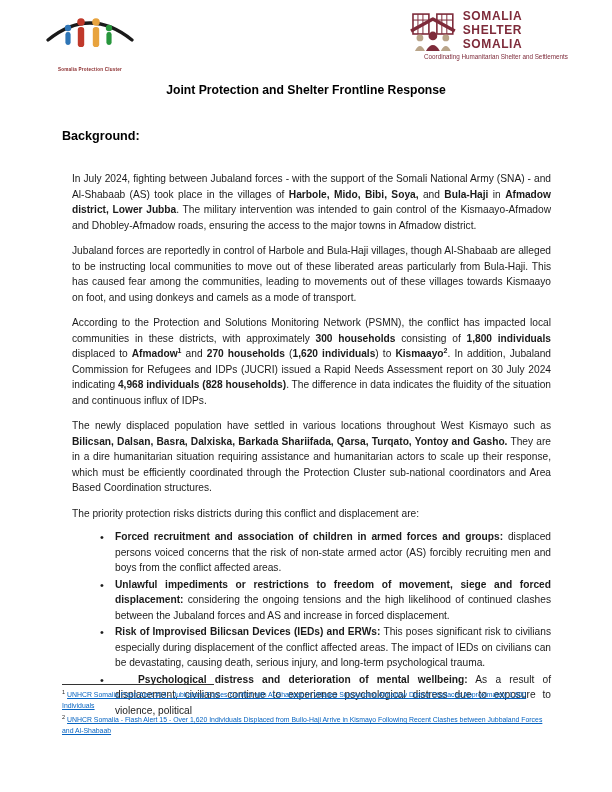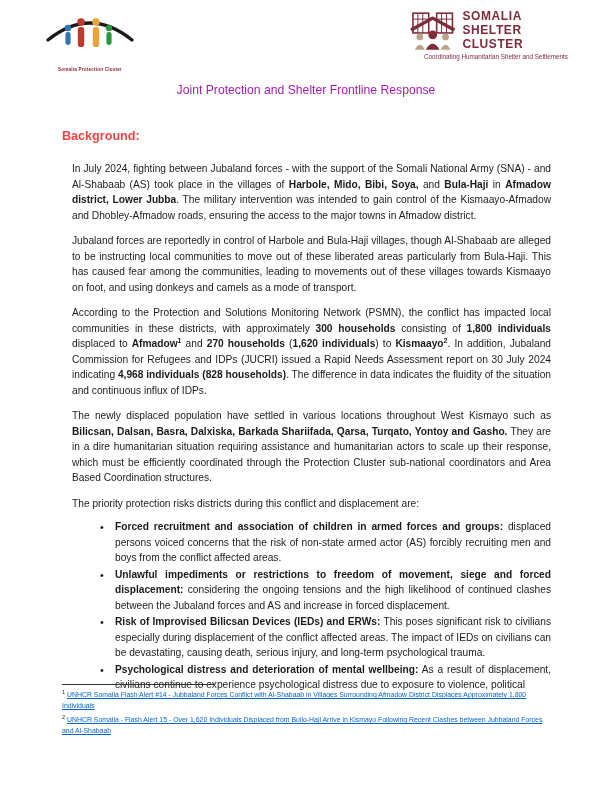--- a/index.html
+++ b/index.html
@@ -16,37 +16,37 @@
   
   .header{
     position:absolute;top:10px;left:30px;right:27px;
     display:flex;justify-content:space-between;align-items:flex-start;
   }
   .logo-left{width:120px;text-align:center;}
   .logo-left .caption{
     font-size:4.6px;font-weight:700;color:#8a2a2b;margin-top:1px;letter-spacing:.2px;
   }
   .logo-right{display:flex;flex-direction:column;align-items:center;width:178px;}
-  .logo-right .top{display:flex;align-items:flex-start;gap:4px;}
+  .logo-right .top{display:flex;align-items:center;gap:4px;}
   .logo-right .brand{line-height:1.15;color:#7e2b3a;font-weight:600;font-size:12px;letter-spacing:.6px;}
   .logo-right .caption{
     font-size:6.3px;color:#7e2b3a;margin-top:2px;white-space:nowrap;
   }
   
   .title-block{
     position:absolute;top:82px;left:0;right:0;text-align:center;
-    color:#a21caf;font-weight:400;font-size:12.2px;line-height:1.45;
+    color:#000000;font-weight:700;font-size:12.2px;line-height:1.45;
   }
   
   .body-block{
     position:absolute;top:127px;left:62px;width:489px;
     font-size:10.2px;line-height:1.52;
   }
   .section-heading{
-    color:#ef4444;font-weight:700;font-size:12.6px;margin:0 0 15px 0;
+    color:#000000;font-weight:700;font-size:12.6px;margin:0 0 25px 0;
   }
   p.para{margin:0 0 10px 10px;text-align:justify;}
   p.para:last-of-type{margin-bottom:8px;}
   ul.risks{
     margin:4px 0 0 0;padding:0 0 0 38px;list-style:none;
   }
   ul.risks li{
     position:relative;text-align:justify;margin-bottom:1px;padding-left:15px;
   }
   ul.risks li::before{
@@ -106,21 +106,21 @@
 
           <circle cx="13" cy="27" r="3.4" fill="#B9A489"></circle>
           <path d="M8 40 Q13 30 18 40 Z" fill="#B9A489"></path>
           <circle cx="26" cy="25" r="4.4" fill="#7E2B3A"></circle>
           <path d="M19 40 Q26 28 33 40 Z" fill="#7E2B3A"></path>
           <circle cx="39" cy="27" r="3.4" fill="#B9A489"></circle>
           <path d="M34 40 Q39 30 44 40 Z" fill="#B9A489"></path>
         </svg>
         <div class="brand">
           <div>SOMALIA</div>
-          <div>SHELTER CLUSTER</div>
+          <div>SHELTER SOMALIA</div>
         </div>
       </div>
       <div class="caption">Coordinating Humanitarian Shelter and Settlements</div>
     </div>
   </div>
 
   <div class="title-block">
     <div>Joint Protection and Shelter Frontline Response</div>
   </div>
 
@@ -130,21 +130,21 @@
     <p class="para"><span>In July 2024, fighting between Jubaland forces - with the support of the Somali National Army (SNA) - and Al-Shabaab (AS) took place in the villages of </span><span style="font-weight: 700;">Harbole, Mido, Bibi, Soya,</span><span> and </span><span style="font-weight: 700;">Bula-Haji</span><span> in </span><span style="font-weight: 700;">Afmadow district, Lower Jubba</span><span>. The military intervention was intended to gain control of the Kismaayo-Afmadow and Dhobley-Afmadow roads, ensuring the access to the major towns in Afmadow district.</span></p>
     <p class="para"><span>Jubaland forces are reportedly in control of Harbole and Bula-Haji villages, though Al-Shabaab are alleged to be instructing local communities to move out of these liberated areas particularly from Bula-Haji. This has caused fear among the communities, leading to movements out of these villages towards Kismaayo on foot, and using donkeys and camels as a mode of transport.</span></p>
     <p class="para"><span>According to the Protection and Solutions Monitoring Network (PSMN), the conflict has impacted local communities in these districts, with approximately </span><span style="font-weight: 700;">300 households</span><span> consisting of </span><span style="font-weight: 700;">1,800 individuals</span><span> displaced to </span><span style="font-weight: 700;">Afmadow</span><sup style="font-weight: 700;">1</sup><span> and </span><span style="font-weight: 700;">270 households</span><span> (</span><span style="font-weight: 700;">1,620 individuals</span><span>) to </span><span style="font-weight: 700;">Kismaayo</span><sup style="font-weight: 700;">2</sup><span>. In addition, Jubaland Commission for Refugees and IDPs (JUCRI) issued a Rapid Needs Assessment report on 30 July 2024 indicating </span><span style="font-weight: 700;">4,968 individuals (828 households)</span><span>. The difference in data indicates the fluidity of the situation and continuous influx of IDPs.</span></p>
     <p class="para"><span>The newly displaced population have settled in various locations throughout West Kismayo such as </span><span style="font-weight: 700;">Bilicsan, Dalsan, Basra, Dalxiska, Barkada Shariifada, Qarsa, Turqato, Yontoy and Gasho.</span><span> They are in a dire humanitarian situation requiring assistance and humanitarian actors to scale up their response, which must be efficiently coordinated through the Protection Cluster sub-national coordinators and Area Based Coordination structures.</span></p>
     <p class="para"><span>The priority protection risks districts during this conflict and displacement are:</span></p>
 
     <ul class="risks">
       <li><span style="font-weight: 700;">Forced recruitment and association of children in armed forces and groups:</span><span> displaced persons voiced concerns that the risk of non-state armed actor (AS) forcibly recruiting men and boys from the conflict affected areas.</span></li>
       <li><span style="font-weight: 700;">Unlawful impediments or restrictions to freedom of movement, siege and forced displacement:</span><span> considering the ongoing tensions and the high likelihood of continued clashes between the Jubaland forces and AS and increase in forced displacement.</span></li>
       <li><span style="font-weight: 700;">Risk of Improvised Bilicsan Devices (IEDs) and ERWs:</span><span> This poses significant risk to civilians especially during displacement of the conflict affected areas. The impact of IEDs on civilians can be devastating, causing death, serious injury, and long-term psychological trauma.</span></li>
-      <li><span style="font-weight: 700;">Psychological distress and deterioration of mental wellbeing:</span><span> As a result of displacement, civilians continue to experience psychological distress due to exposure to violence, political</span></li>
+      <li><span style="font-weight: 700; margin-left: 23px;">Psychological distress and deterioration of mental wellbeing:</span><span> As a result of displacement, civilians continue to experience psychological distress due to exposure to violence, political</span></li>
     </ul>
   </div>
 
   <div class="footnotes">
     <div class="fn-divider"></div>
     <div class="fn">
       <span class="marker">1</span><a>UNHCR Somalia Flash Alert #14 - Jubbaland Forces Conflict with Al-Shabaab in Villages Surrounding Afmadow District Displaces Approximately 1,800 Individuals</a>
     </div>
     <div class="fn">
       <span class="marker">2</span><a>UNHCR Somalia - Flash Alert 15 - Over 1,620 Individuals Displaced from Bullo-Haji Arrive in Kismayo Following Recent Clashes between Jubbaland Forces and Al-Shabaab</a>

